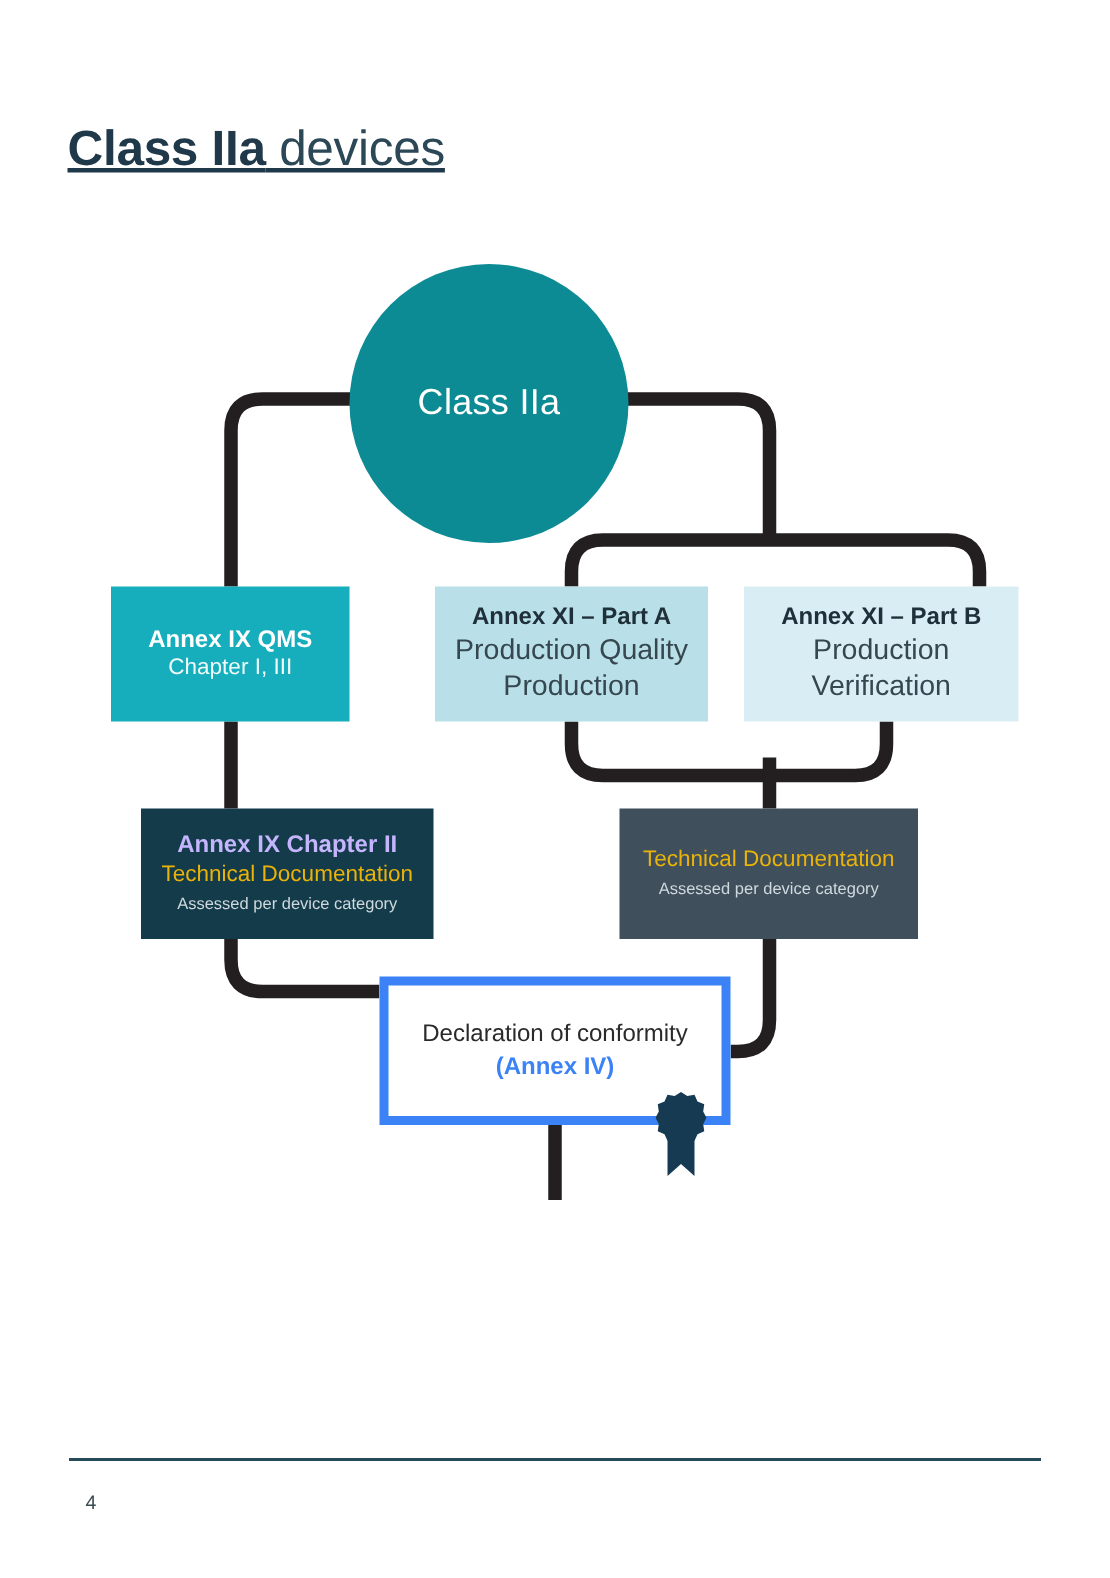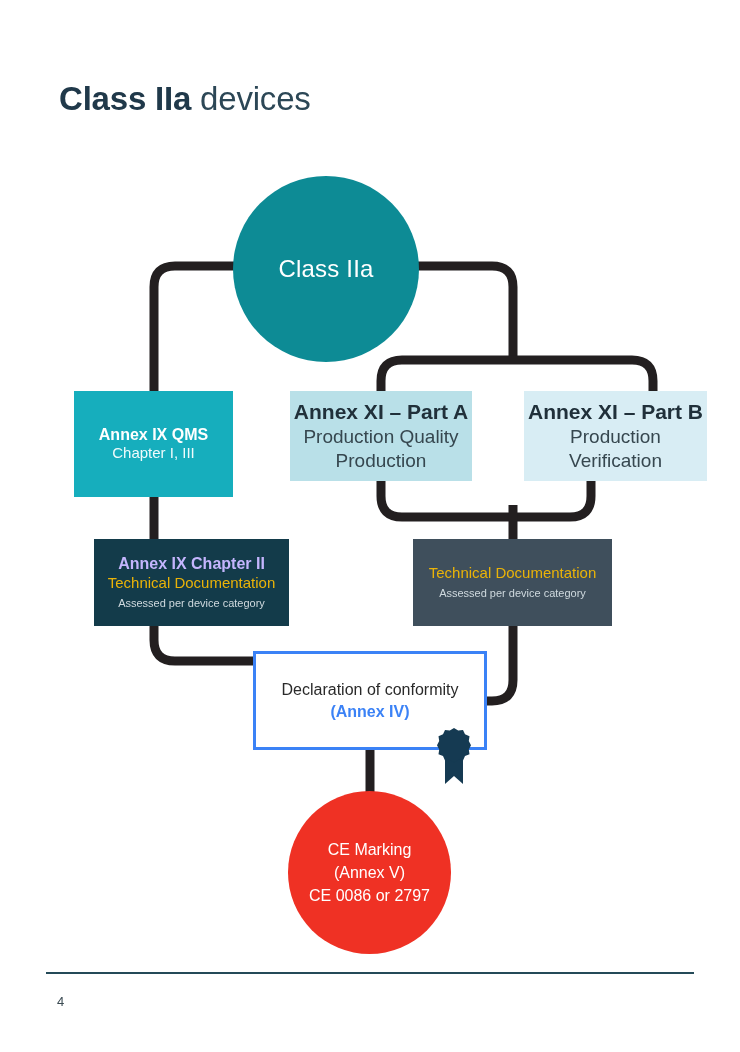--- a/index.html
+++ b/index.html
@@ -12,26 +12,27 @@
     height: 1052px;
     position: relative;
     font-family: "Liberation Sans", sans-serif;
     overflow: hidden;
     -webkit-font-smoothing: antialiased;
   }
 
   
   #page-title {
     position: absolute;
-    left: 59px;
+    left: 45px;
     top: 80px;
     font-size: 33px;
     color: #20394a;
     letter-spacing: -0.2px;
     white-space: nowrap;
+    text-decoration: underline;
   }
   #page-title .strong { font-weight: bold; }
   #page-title .light  { font-weight: normal; color: #2c4756; }
 
   
   #diagram {
     position: absolute;
     left: 0;
     top: 0;
     width: 740px;
@@ -63,43 +64,43 @@
   }
   #class-circle .label {
     font-size: 24px;
     color: #ffffff;
     letter-spacing: 0.2px;
   }
 
   
   #annex-ix-qms {
     left: 74px; top: 391px;
-    width: 159px; height: 106px;
+    width: 159px; height: 90px;
     background: #16aebd;
   }
   #annex-ix-qms .t1 {
     font-size: 16px; font-weight: bold; color: #ffffff; line-height: 1.22;
   }
   #annex-ix-qms .t2 {
     font-size: 15px; color: #f0fbfc; line-height: 1.25;
   }
 
   
   #annex-xi-a {
     left: 290px; top: 391px;
     width: 182px; height: 90px;
     background: #b9e0e8;
   }
   #annex-xi-b {
-    left: 524px; top: 391px;
+    left: 496px; top: 391px;
     width: 183px; height: 90px;
     background: #d8edf4;
   }
   .lightbox .t1 {
-    font-size: 21px; font-weight: bold; color: #20303a; line-height: 1.25;
+    font-size: 16px; font-weight: bold; color: #20303a; line-height: 1.25;
   }
   .lightbox .t2 {
     font-size: 19px; color: #36474f; line-height: 1.28;
   }
 
   
   #annex-ix-ch2 {
     left: 94px; top: 539px;
     width: 195px; height: 87px;
     background: #133b4a;
@@ -117,21 +118,21 @@
   }
   .darkbox .t3 {
     font-size: 11px; color: #cfd9de; line-height: 1.3; margin-top: 3px;
   }
 
   
   #declaration {
     left: 253px; top: 651px;
     width: 234px; height: 99px;
     background: #ffffff;
-    border: 3px solid #3b82f6;
+    border: 6px solid #3b82f6;
   }
   #declaration .t1 {
     font-size: 16px; color: #2a2a2a; line-height: 1.35;
   }
   #declaration .t2 {
     font-size: 16px; font-weight: bold; color: #3b82f6; line-height: 1.35;
   }
 
   
   #seal-icon {
@@ -237,22 +238,17 @@
   </div>
 
   <svg id="seal-icon" viewBox="0 0 34 58" xmlns="http://www.w3.org/2000/svg">
     <path d="M8 30 L8 56 L17 48 L26 56 L26 30 Z" fill="#153a52"></path>
     <path d="M17 0 L21.2 2.6 L26 1.9 L28 6.3 L32.5 8.2 L31.8 13 L34 17.2
              L31.8 21.4 L32.5 26.2 L28 28.1 L26 32.5 L21.2 31.8 L17 34.4
              L12.8 31.8 L8 32.5 L6 28.1 L1.5 26.2 L2.2 21.4 L0 17.2
              L2.2 13 L1.5 8.2 L6 6.3 L8 1.9 L12.8 2.6 Z" fill="#153a52"></path>
   </svg>
 
-  <div id="ce-marking" class="node">
-    <div class="line">CE Marking</div>
-    <div class="line">(Annex V)</div>
-    <div class="line">CE 0086 or 2797</div>
-  </div>
 
 </div>
 
 <div id="footer-rule"></div>
 <div id="footer-page-number">4</div>
 
 </body></html>

